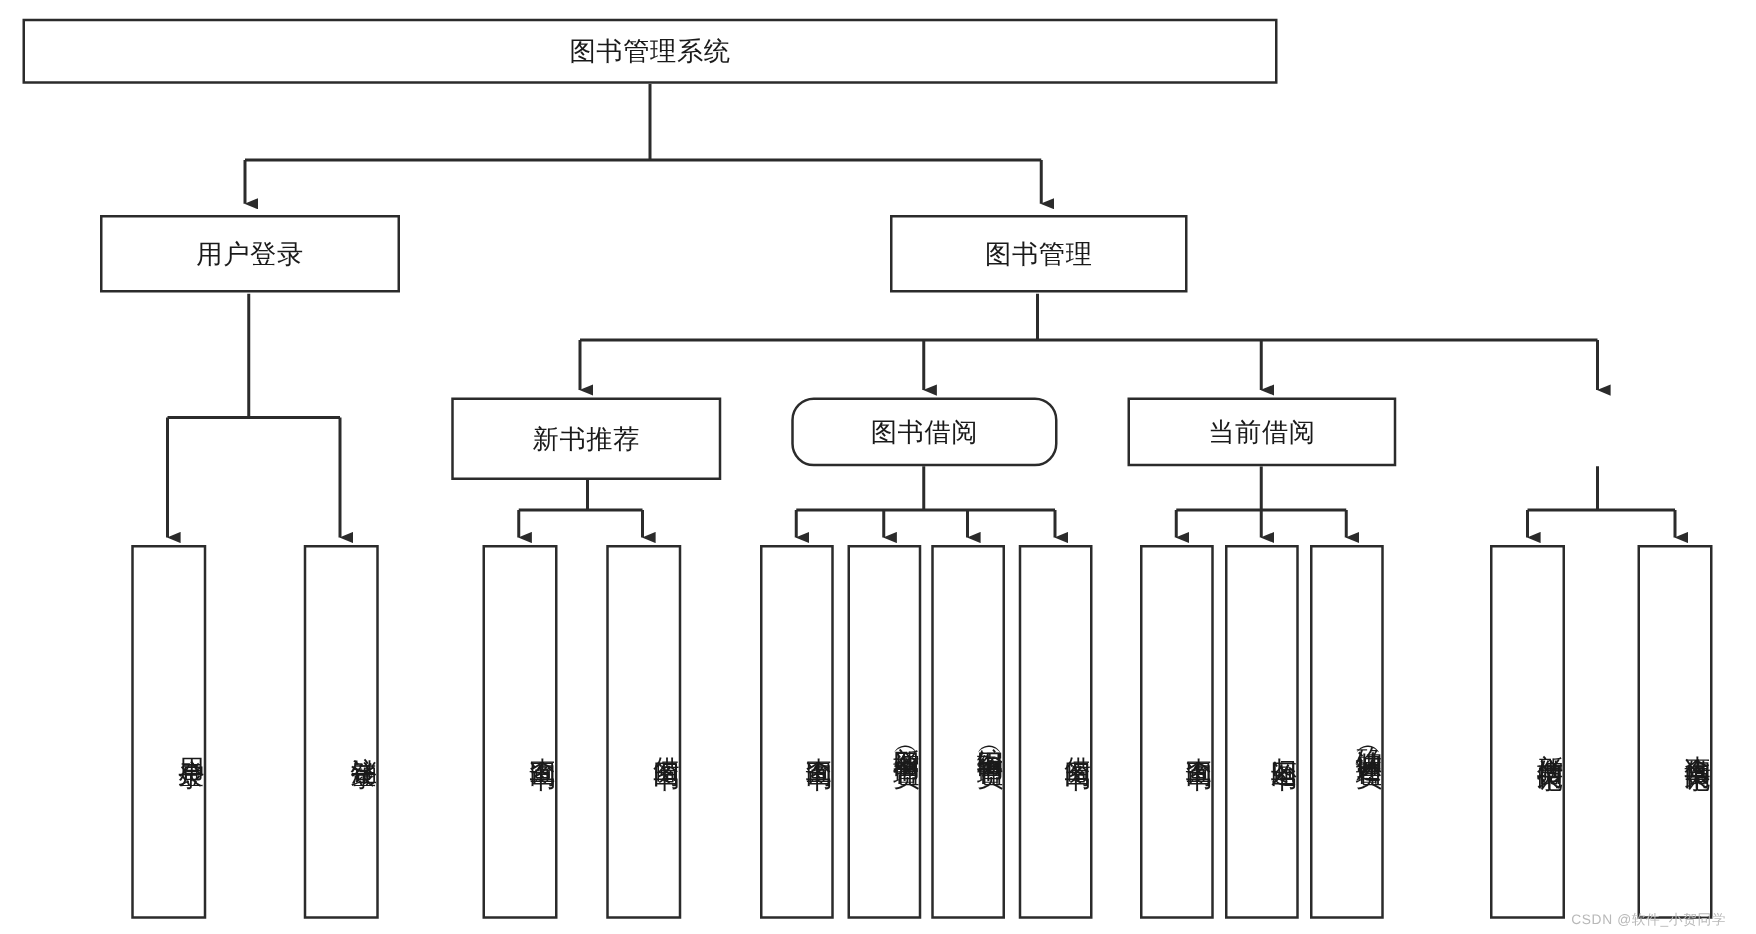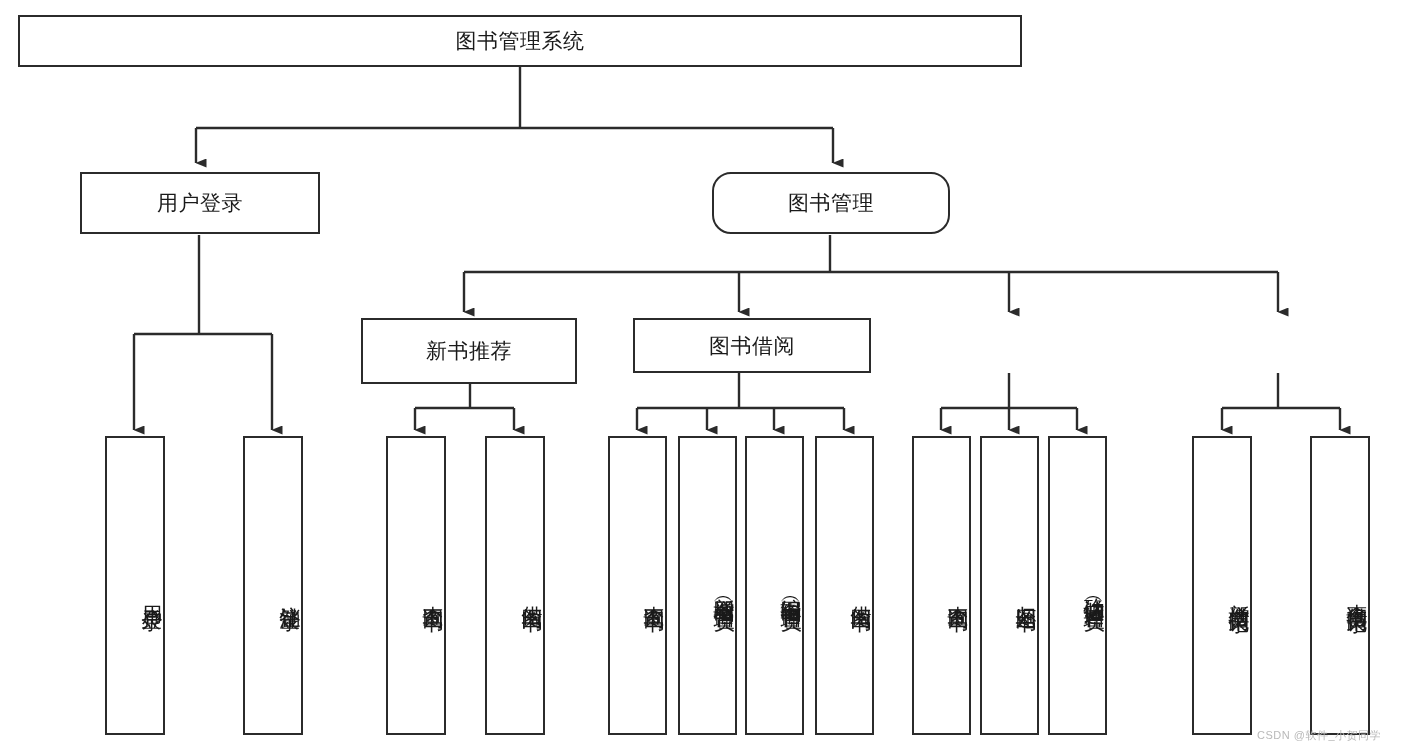--- a/index.html
+++ b/index.html
@@ -121,24 +121,25 @@
 
     <path class="lk" d="M1278,373 L1278,408"></path>
     <path class="lk" d="M1222,408 L1340,408"></path>
     <path class="lk" d="M1222,408 L1222,430" marker-end="url(#ah)"></path>
     <path class="lk" d="M1340,408 L1340,430" marker-end="url(#ah)"></path>
   </svg>
 
   <div class="node horiz" style="left:18px; top:15px; width:1004px; height:52px;">图书管理系统</div>
 
   <div class="node horiz" style="left:80px; top:172px; width:240px; height:62px;">用户登录</div>
-  <div class="node horiz" style="left:712px; top:172px; width:238px; height:62px;border-radius:19px;">图书管理</div>
+  <div class="node horiz" style="left:712px; top:172px; width:238px; height:62px;">图书管理</div>
 
   <div class="node horiz" style="left:361px; top:318px; width:216px; height:66px;">新书推荐</div>
-  <div class="node horiz" style="left:633px; top:318px; width:238px; height:55px;">图书借阅</div>
+  <div class="node horiz" style="left:633px; top:318px; width:213px; height:55px;border-radius:18px;">图书借阅</div>
+  <div class="node horiz" style="left:902px; top:318px; width:215px; height:55px;">当前借阅</div>
 
   <div class="node vert" style="left:105px; top:436px; width:60px; height:299px;">用户登录</div>
   <div class="node vert" style="left:243px; top:436px; width:60px; height:299px;">注销登录</div>
 
   <div class="node vert" style="left:386px; top:436px; width:60px; height:299px;">查询图书</div>
   <div class="node vert" style="left:485px; top:436px; width:60px; height:299px;">借阅图书</div>
 
   <div class="node vert" style="left:608px; top:436px; width:59px; height:299px;">查询图书</div>
   <div class="node vert topalign" style="left:678px; top:436px; width:59px; height:299px;">新增图书（管理员）</div>
   <div class="node vert topalign" style="left:745px; top:436px; width:59px; height:299px;">编辑图书（管理员）</div>

